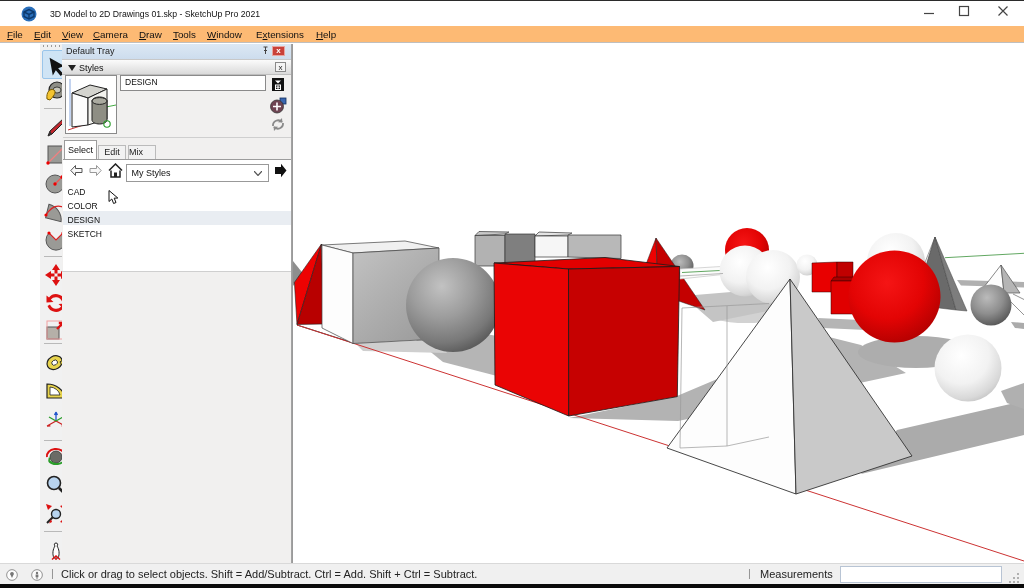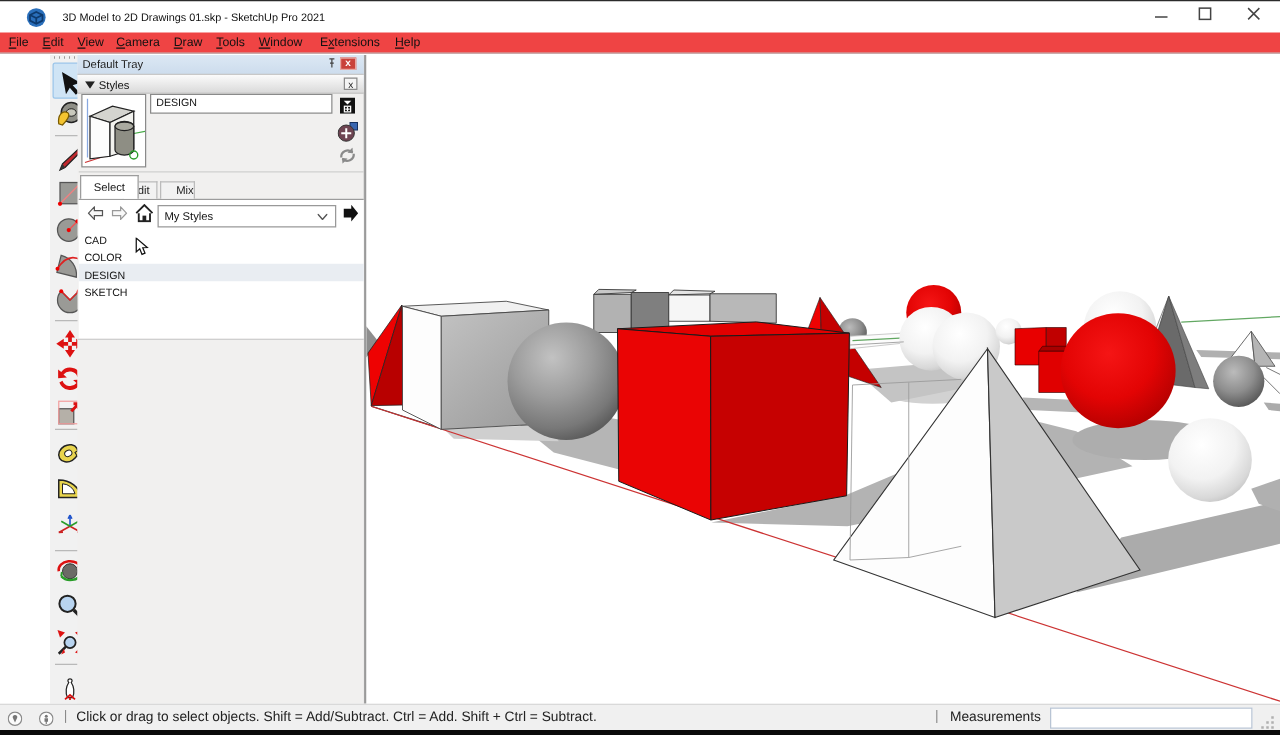--- a/index.html
+++ b/index.html
@@ -2,21 +2,21 @@
 <html><head>
 <meta charset="utf-8">
 <style>
 * { margin:0; padding:0; box-sizing:border-box; }
 html,body { width:1024px; height:588px; overflow:hidden; font-family:"Liberation Sans",sans-serif; background:#fff; }
 #app { position:absolute; top:0; left:0; width:1024px; height:588px; background:#fff; }
 .abs { position:absolute; }
 #titlebar { top:0; left:0; width:1024px; height:26px; background:#fff; border-top:1px solid #2b2b2b; }
 #title-ico { left:21px; top:5px; width:16px; height:16px; }
 #title-txt { left:50px; top:8px; font-size:8.7px; color:#111; white-space:nowrap; }
-#menubar { top:26px; left:0; width:1024px; height:17px; background:#ef4444; border-bottom:1px solid #bfbfbf; font-size:9.8px; color:#111; }
+#menubar { top:26px; left:0; width:1024px; height:17px; background:#fdba74; border-bottom:1px solid #bfbfbf; font-size:9.8px; color:#111; }
 .mi { position:absolute; top:3px; white-space:nowrap; }
 .mi u { text-decoration:underline; }
 #toolbar { top:44px; left:0; width:62px; height:519px; background:#f1f1f1; border-right:1px solid #e0e0e0;margin-left:40px; }
 .tbi { position:absolute; width:24px; height:24px; }
 .tsep { position:absolute; left:4px; width:54px; height:1px; background:#b9b9b9; }
 #tray { top:44px; left:62px; width:230px; height:519px; background:#f1f0ef; }
 #viewport { top:44px; left:292px; width:732px; height:519px; background:#fff; border-left:1px solid #9a9a9a; }
 #statusbar { top:563px; left:0; width:1024px; height:21px; background:#f0f0f0; border-top:1px solid #d9d9d9; font-size:11px; color:#222; }
 #blackstrip { top:584px; left:0; width:1024px; height:4px; background:#0a0a0a; }
 </style>
@@ -314,22 +314,22 @@
     <svg class="abs" style="left:209px;top:74px;width:14px;height:13px" viewBox="0 0 14 13">
         <path d="M2 8 A5.2 5.2 0 0 1 11 4" fill="none" stroke="#8a8a8a" stroke-width="1.8"></path>
         <path d="M11 0 L11.4 4.6 L7 4.2 Z" fill="#8a8a8a"></path>
         <path d="M12 5 A5.2 5.2 0 0 1 3 9" fill="none" stroke="#8a8a8a" stroke-width="1.8"></path>
         <path d="M3 13 L2.6 8.4 L7 8.8 Z" fill="#8a8a8a"></path>
       </svg>
     <div class="abs" style="left:1px;top:92.5px;width:228px;height:1px;background:#cfcfcf"></div>
 
     <div class="abs" style="left:1px;top:114.5px;width:228px;height:112.5px;background:#fff;border-top:1px solid #9c9c9c"></div>
     <div class="abs" style="left:36px;top:101px;width:28px;height:13.5px;background:#f2f2f2;border:1px solid #bbb;border-bottom:none;font-size:9px;color:#222;text-align:center;line-height:13px">Edit</div>
-    <div class="abs" style="left:66px;top:101px;width:28px;height:13.5px;background:#f2f2f2;border:1px solid #bbb;border-bottom:none;font-size:9px;color:#222;text-align:right;line-height:13px">Mix</div>
-    <div class="abs" style="left:2px;top:96px;width:47px;height:19px;background:#fff;border:1px solid #9c9c9c;border-bottom:none;font-size:9px;color:#111;text-align:center;line-height:18px">Select</div>
+    <div class="abs" style="left:66px;top:101px;width:28px;height:13.5px;background:#f2f2f2;border:1px solid #bbb;border-bottom:none;font-size:9px;color:#222;text-align:left;line-height:13px">Mix</div>
+    <div class="abs" style="left:2px;top:96px;width:33px;height:19px;background:#fff;border:1px solid #9c9c9c;border-bottom:none;font-size:9px;color:#111;text-align:center;line-height:18px">Select</div>
 
     <svg class="abs" style="left:8px;top:121px;width:13px;height:11px" viewBox="0 0 13 11">
         <path d="M5.5 0.5 L0.8 5.5 L5.5 10.5 L5.5 7.5 L12 7.5 L12 3.5 L5.5 3.5 Z" fill="#f8f8f8" stroke="#555" stroke-width="1"></path>
       </svg>
     <svg class="abs" style="left:27px;top:121px;width:13px;height:11px" viewBox="0 0 13 11">
         <path d="M7.5 0.5 L12.2 5.5 L7.5 10.5 L7.5 7.5 L1 7.5 L1 3.5 L7.5 3.5 Z" fill="#f8f8f8" stroke="#999" stroke-width="1"></path>
       </svg>
     <svg class="abs" style="left:46px;top:119px;width:15px;height:15px" viewBox="0 0 15 15">
         <path d="M1 7.5 L7.5 1 L14 7.5" fill="none" stroke="#222" stroke-width="1.5"></path>
         <path d="M3 7.5 L3 14 L12 14 L12 7.5" fill="none" stroke="#222" stroke-width="1.5"></path>

